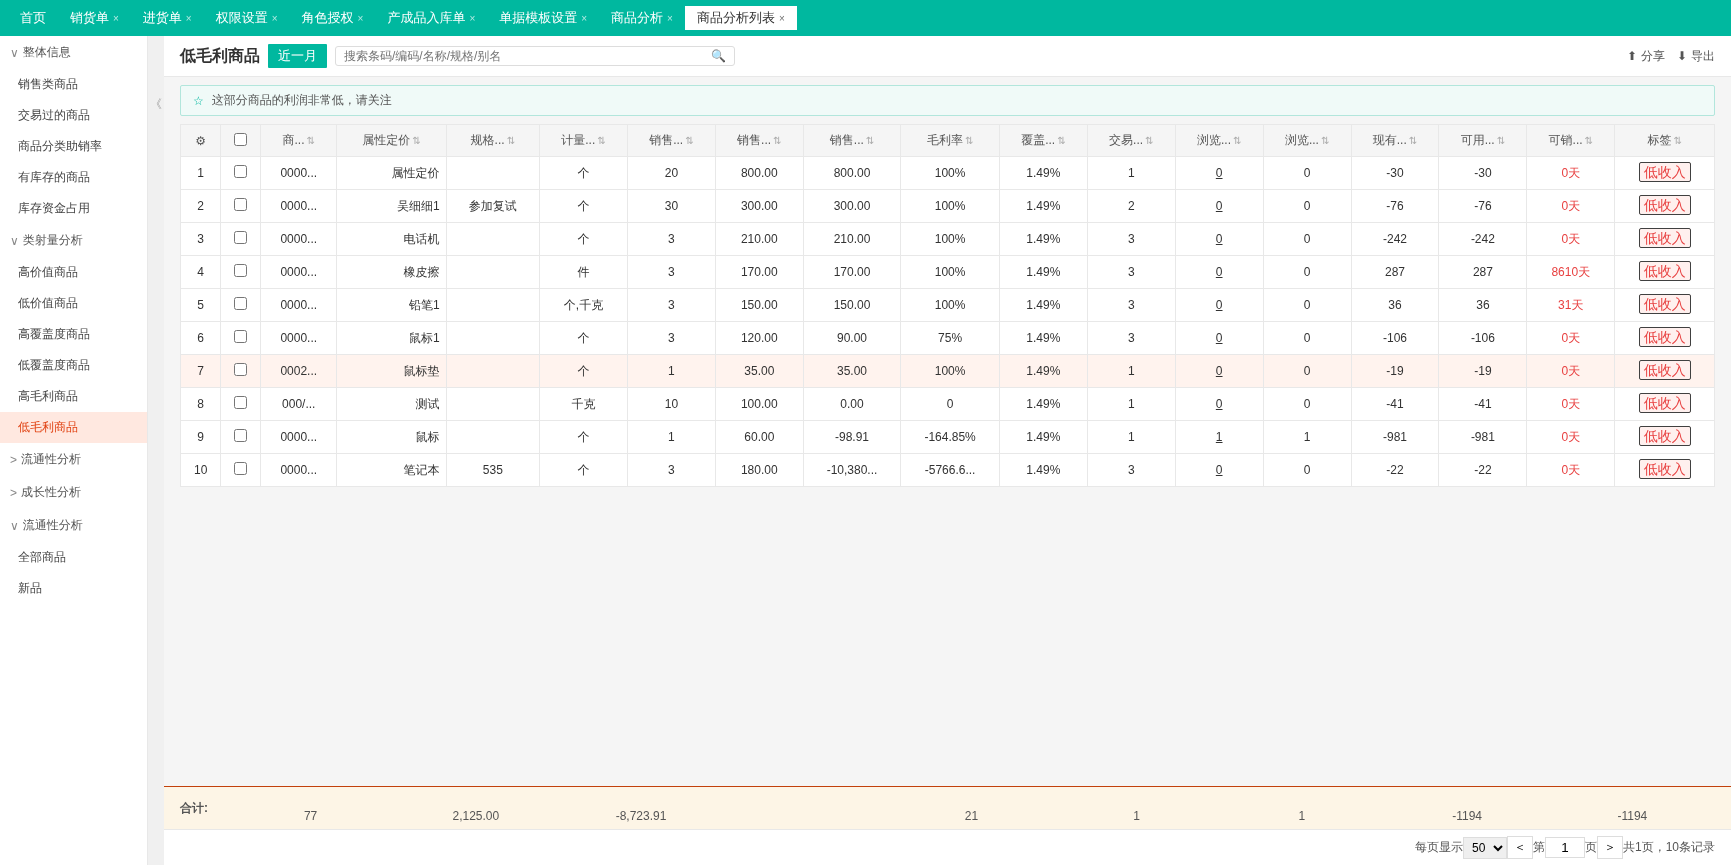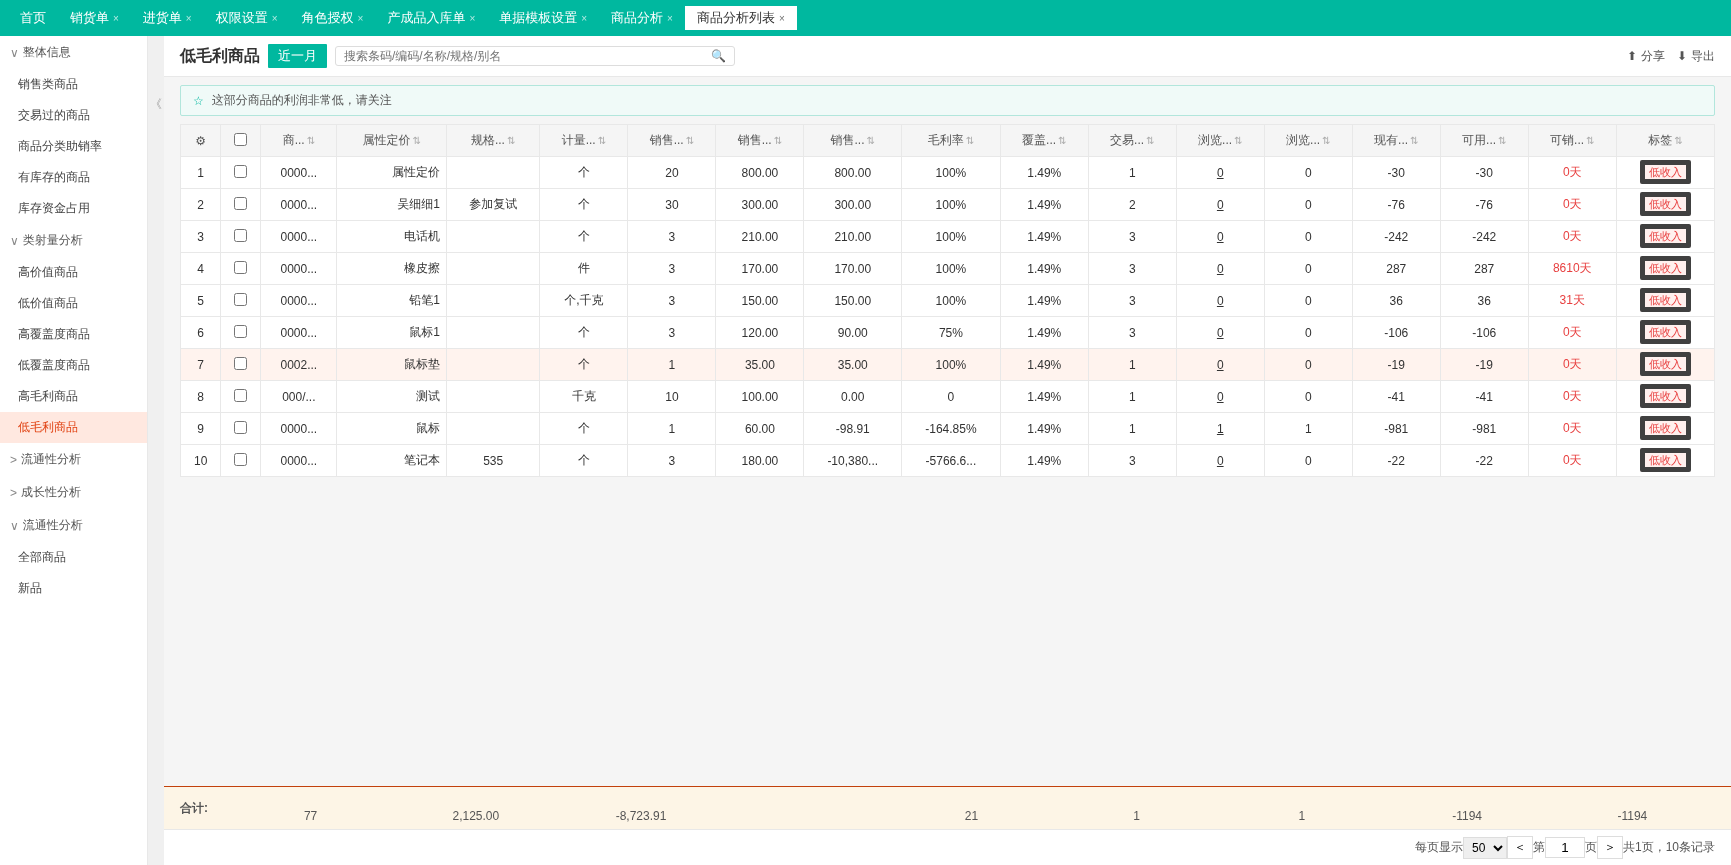--- a/index.html
+++ b/index.html
@@ -191,24 +191,24 @@
       padding: 7px 6px;
       border: 1px solid #e8e8e8;
       text-align: center;
       white-space: nowrap;
       color: #333;
     }
     tbody td.text-left { text-align: right; padding-left: 12px; }
     .tag-low-income {
       background: #fff0ee;
       color: #e84040;
-      border: 5px solid #404040;
+      border: 1px solid #404040;
       border-radius: 2px;
       padding: 1px 4px;
-      font-size: 11px;
+      font-size: 14px;
     }
     .underline { text-decoration: underline; cursor: pointer; }
     .red { color: #e84040; }
 
     
     .table-footer {
       background: #fdf5e6;
       border-top: 1px solid #c2410c;
       display: flex;
       align-items: center;

